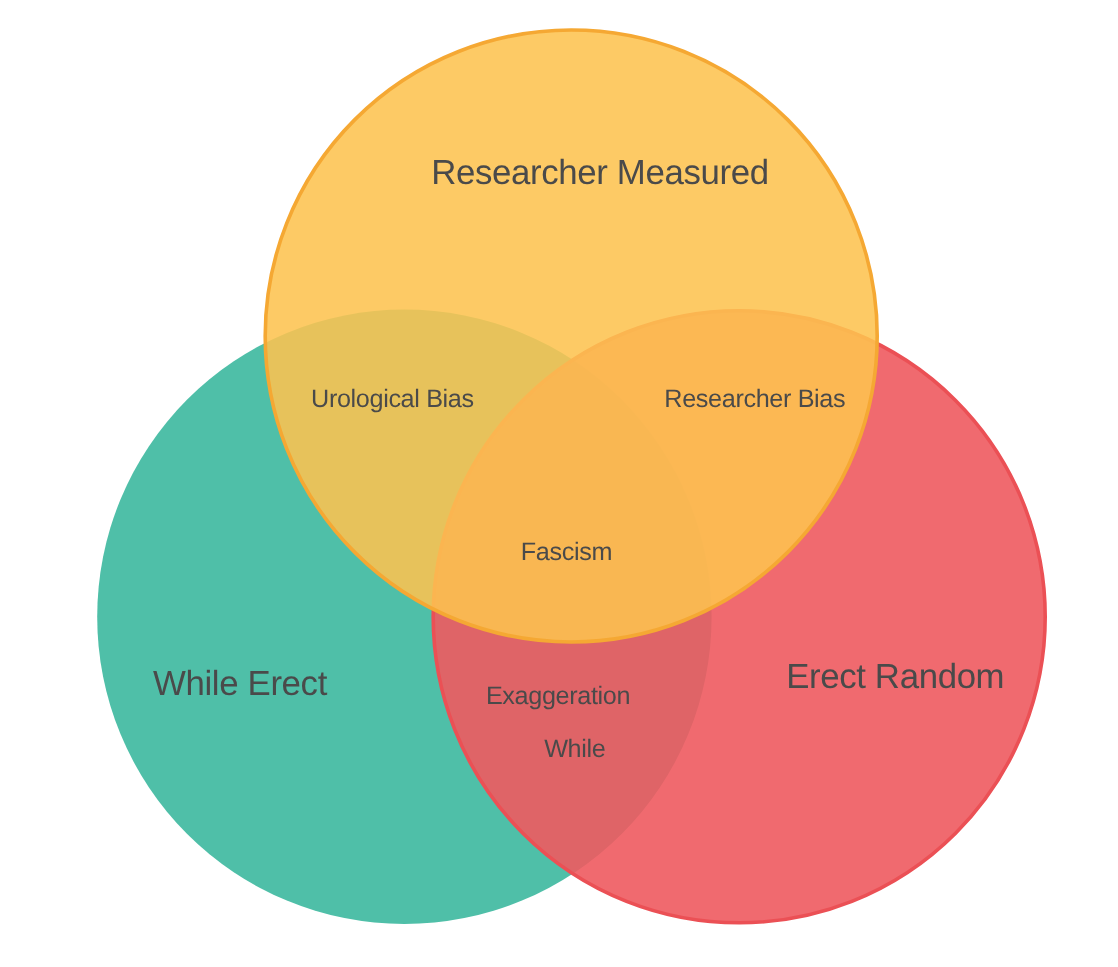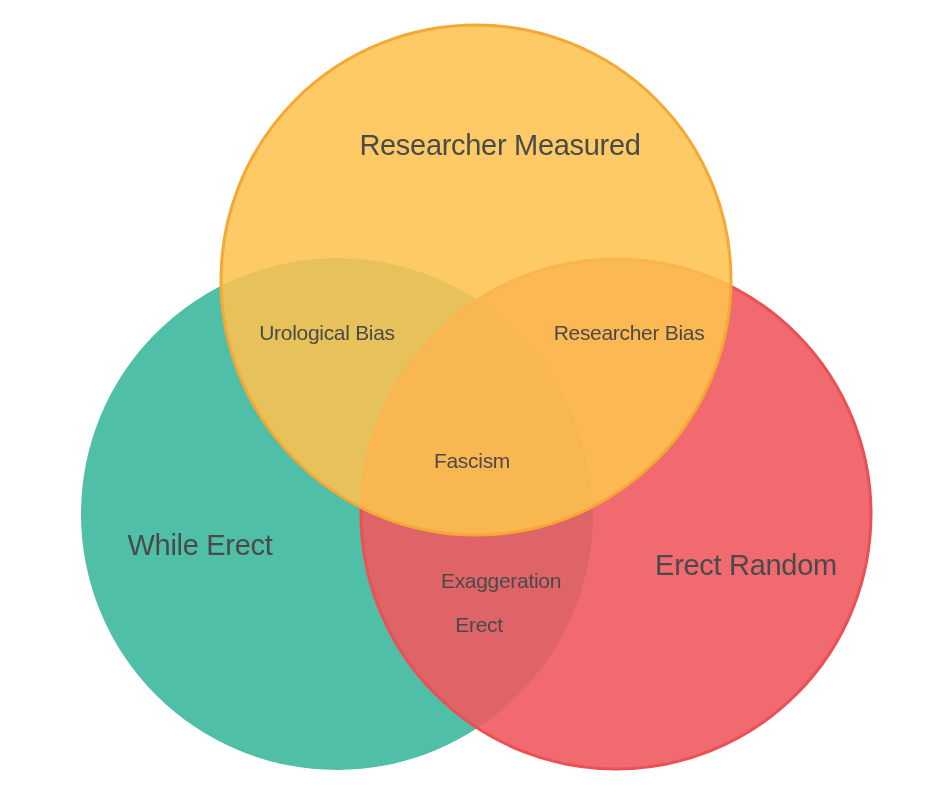--- a/index.html
+++ b/index.html
@@ -15,25 +15,25 @@
 <body>
 
 <svg id="venn" viewBox="0 0 932 806" xmlns="http://www.w3.org/2000/svg">
   <circle cx="337" cy="514" r="256" fill="#4FBFA8"></circle>
   <circle cx="616" cy="514" r="255" fill="#EE5A5F" fill-opacity="0.9" stroke="#EB5055" stroke-width="3"></circle>
   <circle cx="476" cy="280" r="255" fill="#FDC350" fill-opacity="0.88" stroke="#F5A833" stroke-width="3"></circle>
 </svg>
 
 <div class="lbl big" style="left:500px; top:145px;text-align:center;">Researcher Measured</div>
 
-<div class="lbl big" style="left:200px; top:545px;">While Erect</div>
+<div class="lbl big" style="left:200px; top:571px;">While Erect</div>
 
 <div class="lbl big" style="left:746px; top:565px;">Erect Random</div>
 
 <div class="lbl small" style="left:327px; top:333px;">Urological Bias</div>
 
 <div class="lbl small" style="left:629px; top:333px;">Researcher Bias</div>
 
 <div class="lbl small" style="left:472px; top:450px;margin-top:11px;">Fascism</div>
 
-<div class="lbl small" style="left:501px; top:581px;">Exaggeration</div>
+<div class="lbl small" style="left:465px; top:581px;">Exaggeration</div>
 
-<div class="lbl small" style="left:479px; top:625px;">Erect</div>
+<div class="lbl small" style="left:479px; top:625px;">While</div>
 
 </body></html>

